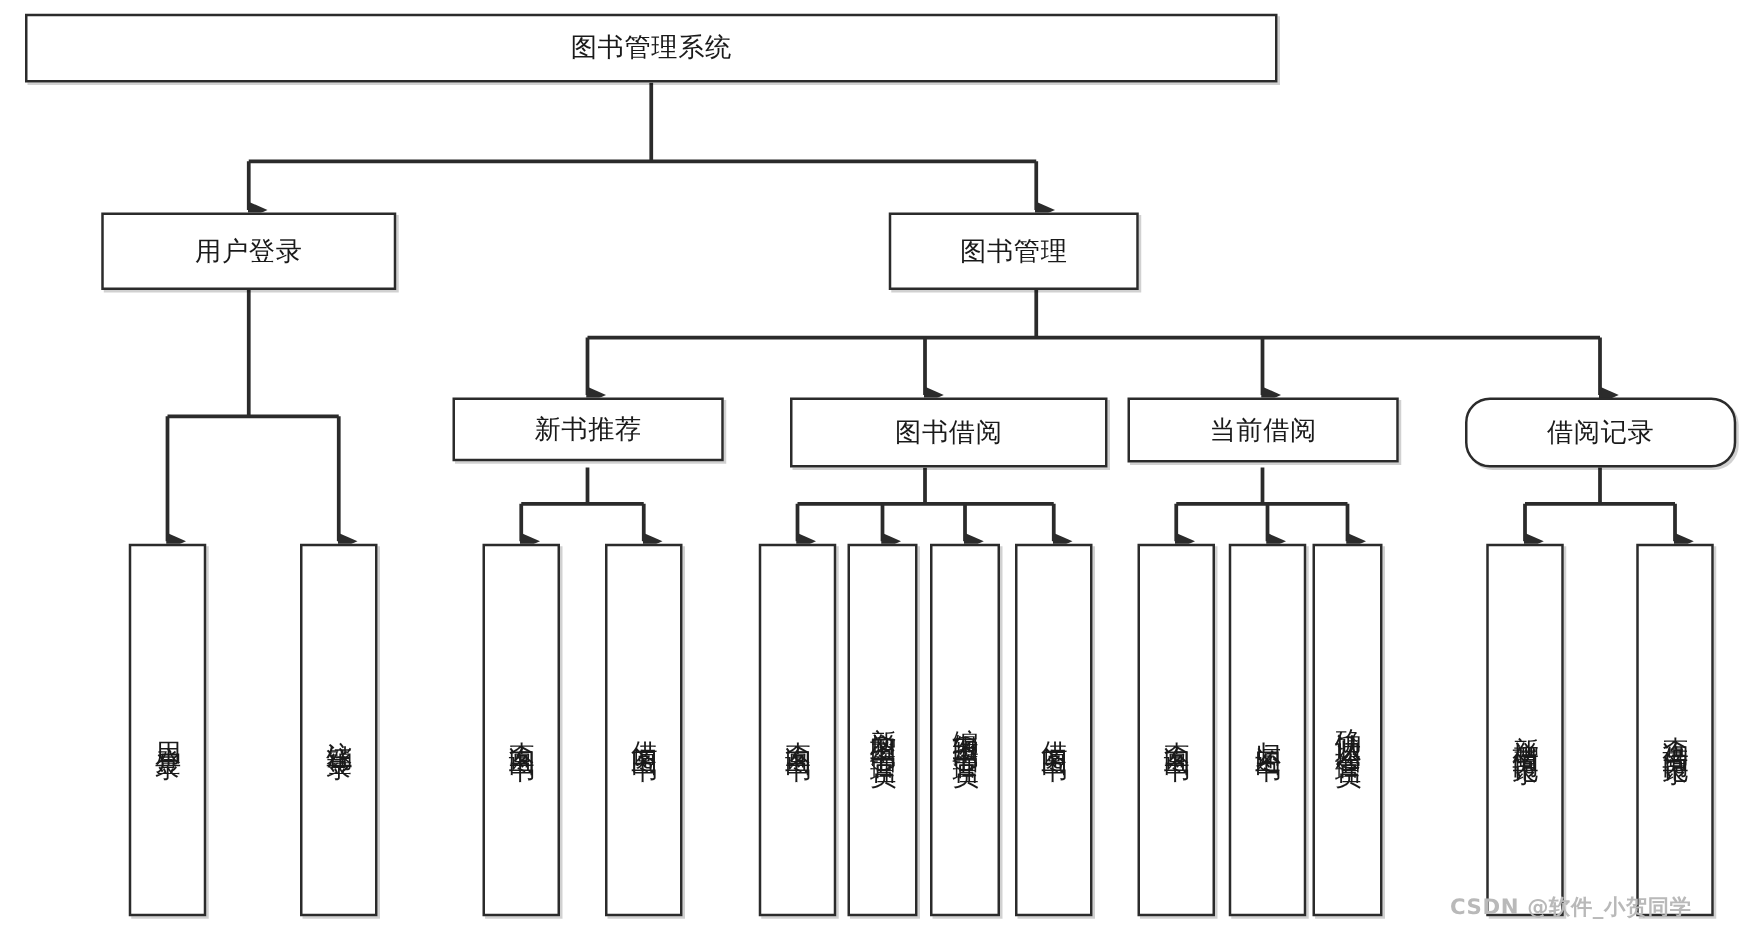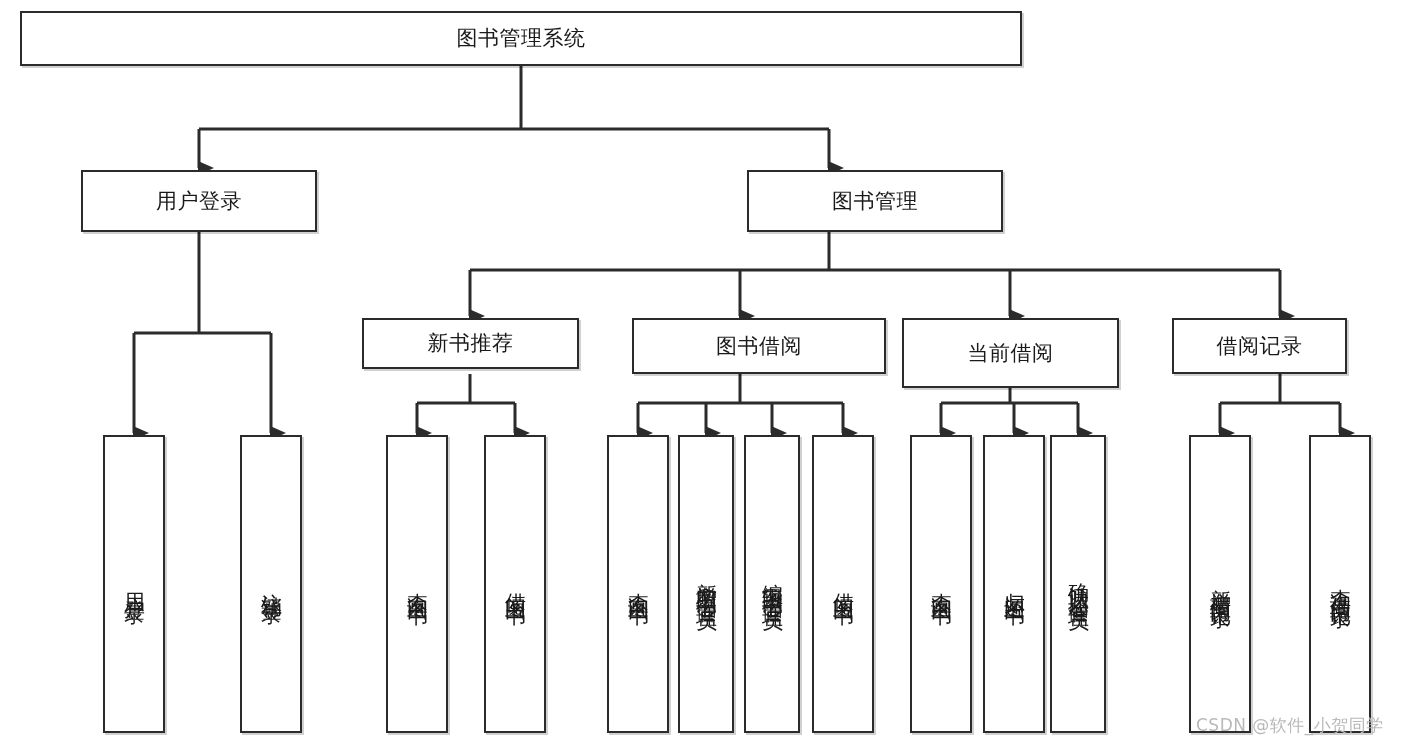--- a/index.html
+++ b/index.html
@@ -116,34 +116,34 @@
       </g>
   </svg>
 
   <div class="node-box" style="left: 20px; top: 11px; width: 1002px; height: 55px;">
     <span class="node-label-h">图书管理系统</span>
   </div>
 
   <div class="node-box" style="left: 81px; top: 170px; width: 236px; height: 62px;">
     <span class="node-label-h">用户登录</span>
   </div>
-  <div class="node-box" style="left: 747px; top: 170px; width: 256px; height: 62px;">
+  <div class="node-box" style="left: 711px; top: 170px; width: 200px; height: 62px;">
     <span class="node-label-h">图书管理</span>
   </div>
 
   <div class="node-box" style="left: 362px; top: 318px; width: 217px; height: 51px;">
     <span class="node-label-h">新书推荐</span>
   </div>
   <div class="node-box" style="left: 632px; top: 318px; width: 254px; height: 56px;">
     <span class="node-label-h">图书借阅</span>
   </div>
-  <div class="node-box" style="left: 902px; top: 318px; width: 217px; height: 70px;">
+  <div class="node-box" style="left: 902px; top: 318px; width: 217px; height: 52px;">
     <span class="node-label-h">当前借阅</span>
   </div>
-  <div class="node-box" style="left: 1172px; top: 318px; width: 175px; height: 56px;">
+  <div class="node-box" style="left: 1172px; top: 318px; width: 217px; height: 56px; border-radius: 20px;">
     <span class="node-label-h">借阅记录</span>
   </div>
 
   <div class="node-box" style="left: 103px; top: 435px; width: 62px; height: 298px;">
     <span class="node-label-v">用户登录</span>
   </div>
   <div class="node-box" style="left: 240px; top: 435px; width: 62px; height: 298px;">
     <span class="node-label-v">注销登录</span>
   </div>
   <div class="node-box" style="left: 386px; top: 435px; width: 62px; height: 298px;">
@@ -173,15 +173,15 @@
   <div class="node-box" style="left: 1050px; top: 435px; width: 56px; height: 298px;">
     <span class="node-label-v">确认归还（管理员）</span>
   </div>
   <div class="node-box" style="left: 1189px; top: 435px; width: 62px; height: 298px;">
     <span class="node-label-v">新增借阅记录</span>
   </div>
   <div class="node-box" style="left: 1309px; top: 435px; width: 62px; height: 298px;">
     <span class="node-label-v">查询借阅记录</span>
   </div>
 
-  <div class="watermark" style="left: 1196px; top: 714px; color: rgb(185, 185, 185);">CSDN @软件_小贺同学</div>
+  <div class="watermark" style="left: 1160px; top: 714px; color: rgb(185, 185, 185); font-weight: bold;">CSDN @软件_小贺同学</div>
 
 </div>
 
 </body></html>

